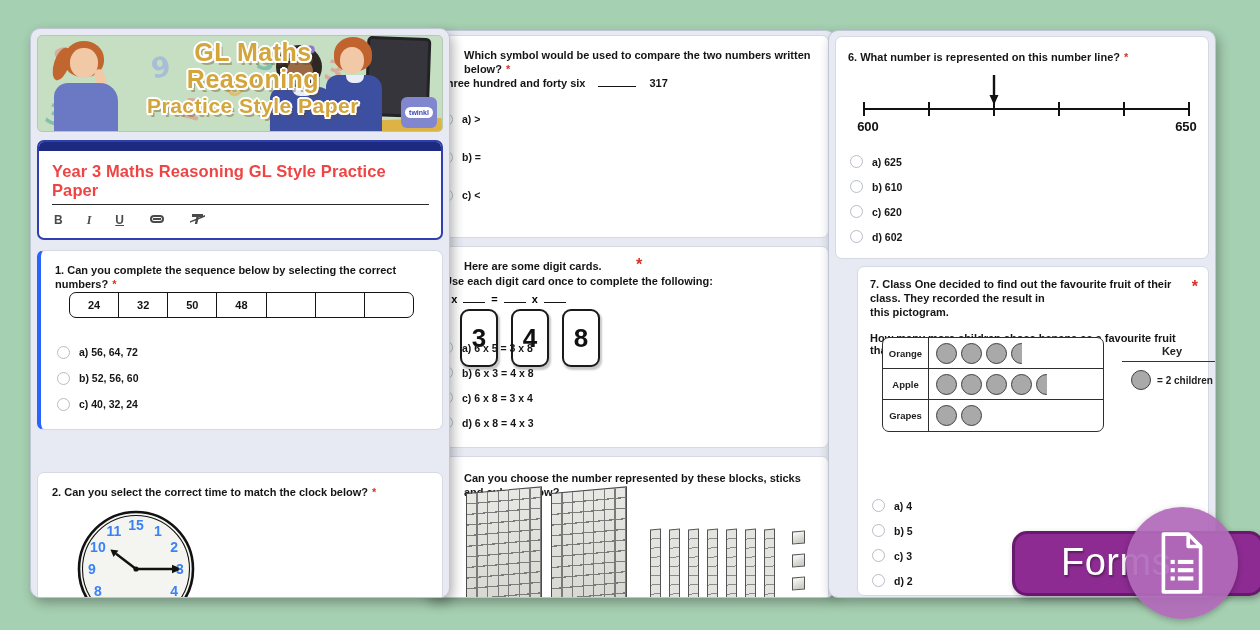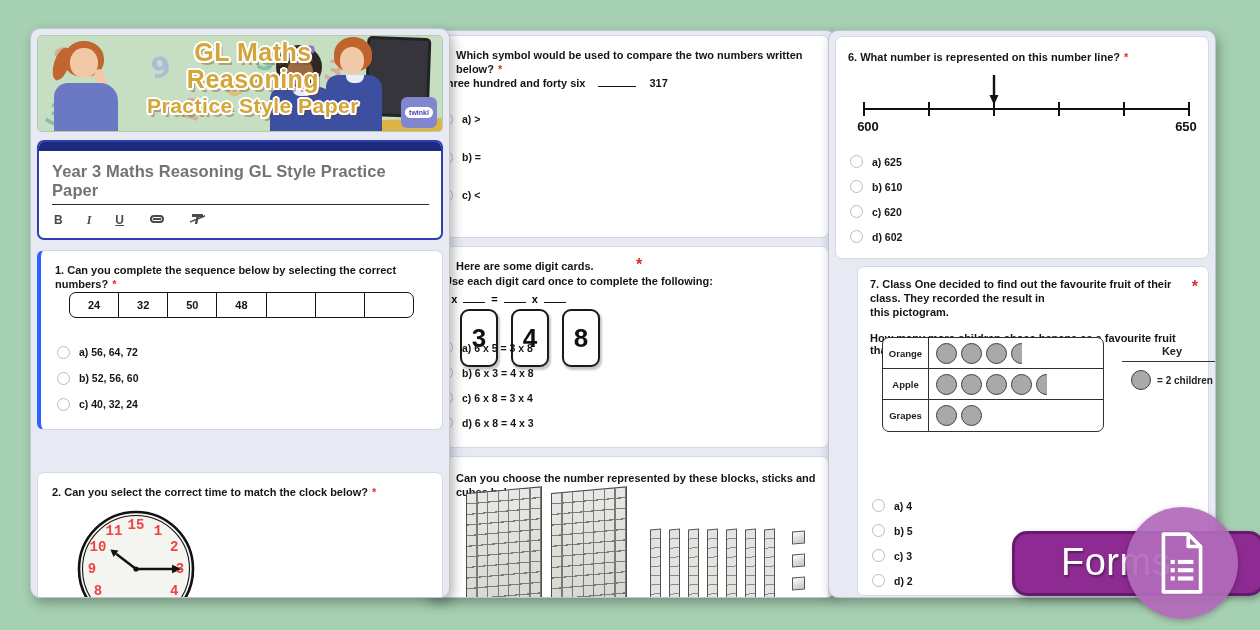--- a/index.html
+++ b/index.html
@@ -50,45 +50,45 @@
   .k2hair { position:absolute; left:64px; top:0; width:38px; height:34px; background:#c1632f; border-radius:50% 50% 40% 40%; }
   .k2face { position:absolute; left:70px; top:10px; width:24px; height:27px; background:#f2c9a6; border-radius:48%; }
   .k2body { position:absolute; left:56px; top:38px; width:56px; height:56px; background:#3d4fa1; border-radius:12px 14px 0 0; }
   .k2col  { position:absolute; left:76px; top:38px; width:18px; height:8px; background:#e9edf8; border-radius:0 0 7px 7px; }
   .twinkl { position:absolute; right:5px; bottom:3px; width:36px; height:31px; background:#8187ce; border-radius:6px; z-index:4; display:flex; align-items:center; justify-content:center; }
   .twinkl .cloud { background:#fff; border-radius:10px; padding:2px 4px; font-size:7px; font-weight:800; color:#3b49b5; }
 
   
   .title-card { left:6px; top:111px; width:406px; height:100px; border:2px solid #2f3fb0; border-radius:7px; overflow:hidden; }
   .title-topbar { height:9px; background:#1c2b7f; }
-  .title-card h1 { margin:11px 12px 0 13px; font-size:16.5px; font-weight:700; color:#737373; letter-spacing:.1px; }
+  .title-card h1 { margin:11px 12px 0 13px; font-size:16.5px; font-weight:700; color:#ef4444; letter-spacing:.1px; }
   .title-underline { margin:4px 12px 0 13px; border-bottom:1.6px solid #2a2a2a; }
   .toolbar { margin:8px 0 0 15px; display:flex; align-items:center; gap:24px; height:14px; }
   .tb { font-size:12px; color:#4a4a4a; line-height:12px; cursor:default; }
   .tb.b { font-weight:800; }
   .tb.i { font-style:italic; font-family:"Liberation Serif",serif; font-weight:700; }
   .tb.u { text-decoration:underline; font-weight:600; }
   .desc { margin:9px 14px 0 15px; font-size:9.8px; font-weight:600; color:#232323; }
 
   
   .q1card { left:6px; top:221px; width:406px; height:180px; border-left:4px solid #2962ff; }
   .q1card .q, .q2card .q { padding:12px 12px 0 14px; }
   #seq { position:absolute; left:28px; top:41px; right:28px; height:26px; display:flex; border:1.7px solid #141414; border-radius:7px; overflow:hidden; background:#fff; }
   .seq-cell { flex:1; border-right:1.3px solid #141414; display:flex; align-items:center; justify-content:center; font-size:11px; font-weight:700; color:#141414; }
   .seq-cell:last-child { border-right:none; }
   .q1card .opts { position:absolute; left:16px; top:88px; }
   .q1card .opt-row { height:26px; }
   .q2card { left:6px; top:407px; width:406px; height:154px; overflow:hidden;margin-top:36px; }
   .clock { position:absolute; left:38px; top:36px; width:120px; height:120px; }
   .clock svg { position:absolute; left:0; top:0; }
-  .cnum { position:absolute; transform:translate(-50%,-50%); font-size:14px; font-weight:800; color:#ef4444; font-family:Liberation Mono, monospace; }
+  .cnum { position:absolute; transform:translate(-50%,-50%); font-size:14px; font-weight:800; color:#3b82f6; font-family:Liberation Sans, sans-serif; }
 
   
   .m3 { left:6px; top:4px; right:6px; height:203px; }
-  .q.first { padding:12px 10px 0 24px; }
+  .q.first { padding:12px 10px 0 32px; }
   .m3 .stem { position:absolute; left:8px; top:40px; font-size:11px; font-weight:600; color:#141414; white-space:nowrap; }
   .blank { display:inline-block; width:38px; border-bottom:1.6px solid #141414; height:11px; margin:0 13px; }
   .m3 .opts { position:absolute; left:8px; top:64px; }
   .m3 .opt-row { height:38px; }
   .m4 { left:6px; top:215px; right:6px; height:202px; }
   .m4 .req { position:absolute; left:200px; top:9px; }
   .m4 .line2 { margin:2px 0 0 12px; font-size:11px; font-weight:700; color:#151515; }
   .m4 .eq { position:absolute; left:10px; top:45px; font-size:11px; font-weight:700; white-space:nowrap; }
   .blank2 { display:inline-block; width:22px; border-bottom:1.6px solid #141414; height:11px; margin:0 6px; }
   #digit-cards { position:absolute; left:28px; top:62px; display:flex; gap:13px; }

